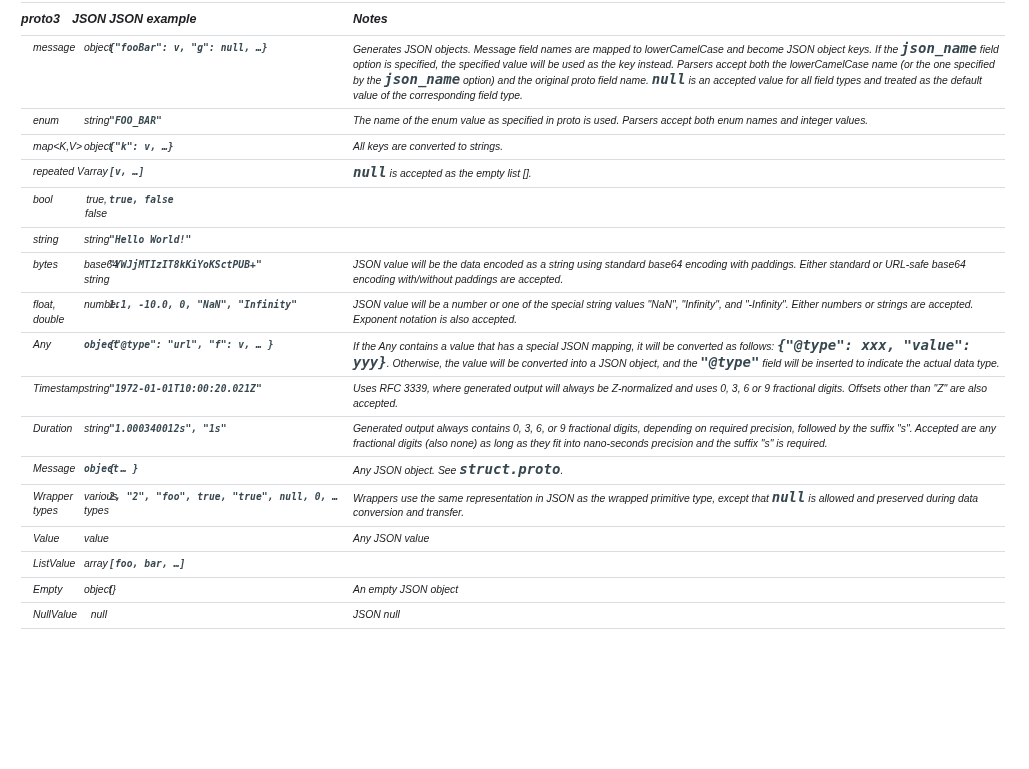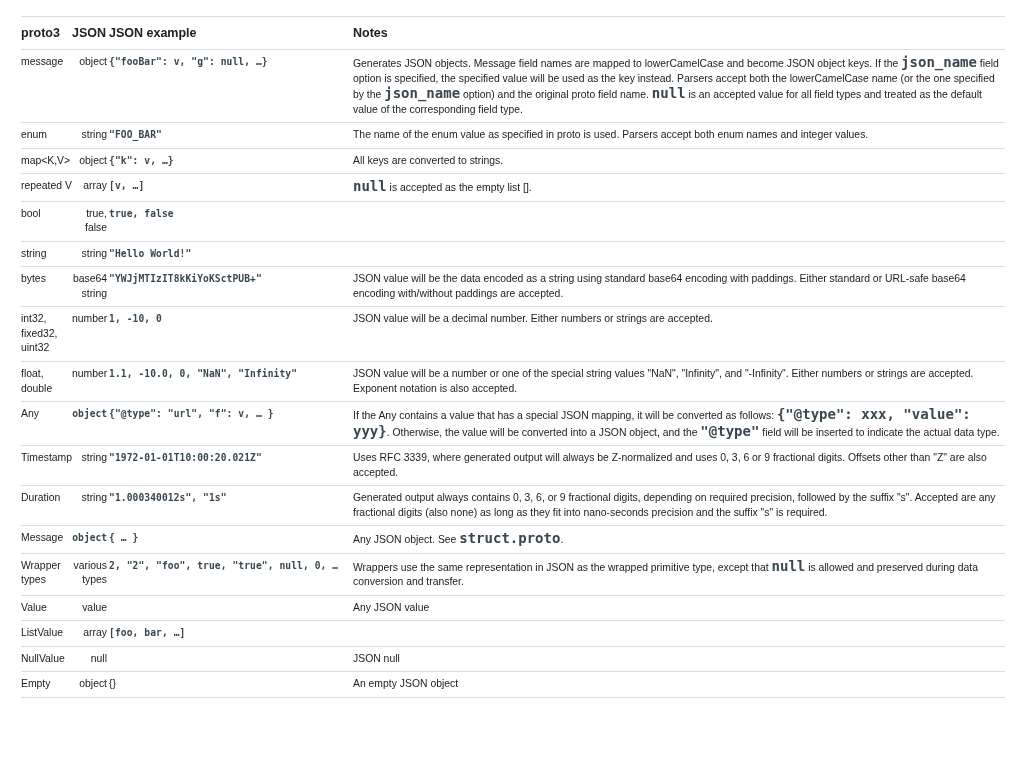--- a/index.html
+++ b/index.html
@@ -1,31 +1,31 @@
 <!DOCTYPE html>
 <html><head>
   <meta charset="utf-8">
   <style>
     html, body { margin: 0; padding: 0; background: #ffffff; }
     body { width: 1029px; height: 769px; overflow: hidden; font-family: "Liberation Sans", sans-serif; color: #202124; }
-    .wrap { position: absolute; left: 21px; top: 16px; width: 984px; }
+    .wrap { position: absolute; left: 21px; top: 2px; width: 984px; font-style: italic; }
     table { border-collapse: collapse; width: 984px; table-layout: fixed; border-top: 1px solid #dadce0; }
     col.c1 { width: 51px; }
     col.c2 { width: 37px; }
     col.c3 { width: 244px; }
     col.c4 { width: 652px; }
     th { text-align: left; font-weight: bold; font-size: 12.5px; color: #202124; height: 32px; padding: 0 0 0 0; vertical-align: middle; border-bottom: 1px solid #dadce0; white-space: nowrap; }
     td { font-size: 10.4px; line-height: 14.5px; vertical-align: top; padding: 5px 0 5px 0; border-bottom: 1px solid #dadce0; color: #202124; }
     td.t, td.j { white-space: nowrap; padding-right: 2px; }
     td.j { font-size: 10.4px; text-align: right; }
     td.ex { font-family: "DejaVu Sans Mono", "Liberation Mono", monospace; font-weight: bold; font-size: 9.6px; white-space: nowrap; overflow: visible; padding-left: 0; color: #37474f; letter-spacing: 0.1px; }
     td.notes { padding-right: 4px; }
     code { font-family: "DejaVu Sans Mono", "Liberation Mono", monospace; font-weight: bold; font-size: 14px; color: #37474f; }
     th.notes-h { padding-left: 0; }
-    .wrapline { display: block; }
+    .wrapline { display: block; margin-left: 12px; }
   </style>
 </head>
 <body>
 
 <div class="wrap">
   <table>
     <colgroup>
         <col class="c1">
         <col class="c2">
         <col class="c3">
@@ -105,32 +105,20 @@
           <td class="t">
             <span class="wrapline">bytes</span>
           </td>
           <td class="j">
             <span class="wrapline">base64</span>
             <span class="wrapline">string</span>
           </td>
           <td class="ex">"YWJjMTIzIT8kKiYoKSctPUB+"</td>
           <td class="notes"><span>JSON value will be the data encoded as a string using standard base64 encoding with paddings. Either standard or URL-safe base64 encoding with/without paddings are accepted.</span></td>
         </tr>
-        <tr style="height: 55px;">
-          <td class="t">
-            <span class="wrapline">int32,</span>
-            <span class="wrapline">fixed32,</span>
-            <span class="wrapline">uint32</span>
-          </td>
-          <td class="j">
-            <span class="wrapline">number</span>
-          </td>
-          <td class="ex">1, -10, 0</td>
-          <td class="notes"><span>JSON value will be a decimal number. Either numbers or strings are accepted.</span></td>
-        </tr>
         <tr>
           <td class="t">
             <span class="wrapline">float,</span>
             <span class="wrapline">double</span>
           </td>
           <td class="j">
             <span class="wrapline">number</span>
           </td>
           <td class="ex">1.1, -10.0, 0, "NaN", "Infinity"</td>
           <td class="notes"><span>JSON value will be a number or one of the special string values "NaN", "Infinity", and "-Infinity". Either numbers or strings are accepted. Exponent notation is also accepted.</span></td>
@@ -202,33 +190,33 @@
             <span class="wrapline">ListValue</span>
           </td>
           <td class="j">
             <span class="wrapline">array</span>
           </td>
           <td class="ex">[foo, bar, …]</td>
           <td class="notes">&nbsp;</td>
         </tr>
         <tr>
           <td class="t">
+            <span class="wrapline">Empty</span>
+          </td>
+          <td class="j">
+            <span class="wrapline">object</span>
+          </td>
+          <td class="ex" style="font-family: &quot;Liberation Sans&quot;, sans-serif; font-weight: normal; font-size: 10.4px; color: rgb(32, 33, 36);">{}</td>
+          <td class="notes"><span>An empty JSON object</span></td>
+        </tr>
+        <tr>
+          <td class="t">
             <span class="wrapline">NullValue</span>
           </td>
           <td class="j">
             <span class="wrapline">null</span>
           </td>
           <td class="ex"></td>
           <td class="notes"><span>JSON null</span></td>
-        </tr>
-        <tr>
-          <td class="t">
-            <span class="wrapline">Empty</span>
-          </td>
-          <td class="j">
-            <span class="wrapline">object</span>
-          </td>
-          <td class="ex" style="font-family: &quot;Liberation Sans&quot;, sans-serif; font-weight: normal; font-size: 10.4px; color: rgb(32, 33, 36);">{}</td>
-          <td class="notes"><span>An empty JSON object</span></td>
         </tr>
       </tbody>
   </table>
 </div>
 
 </body></html>

